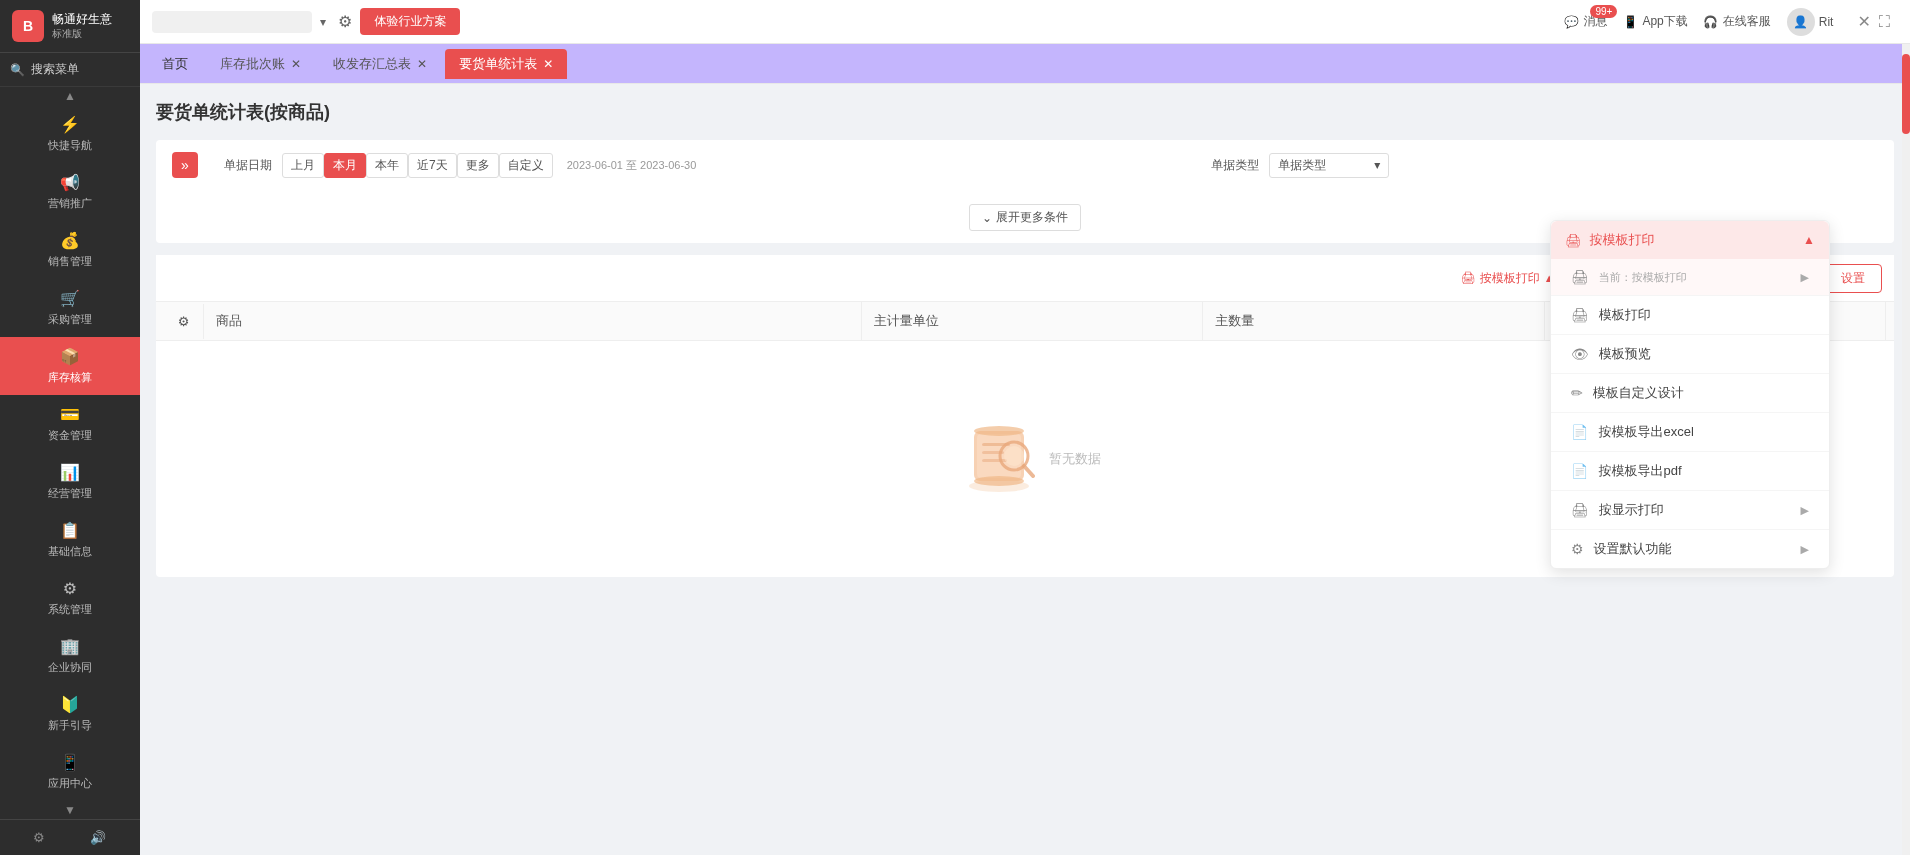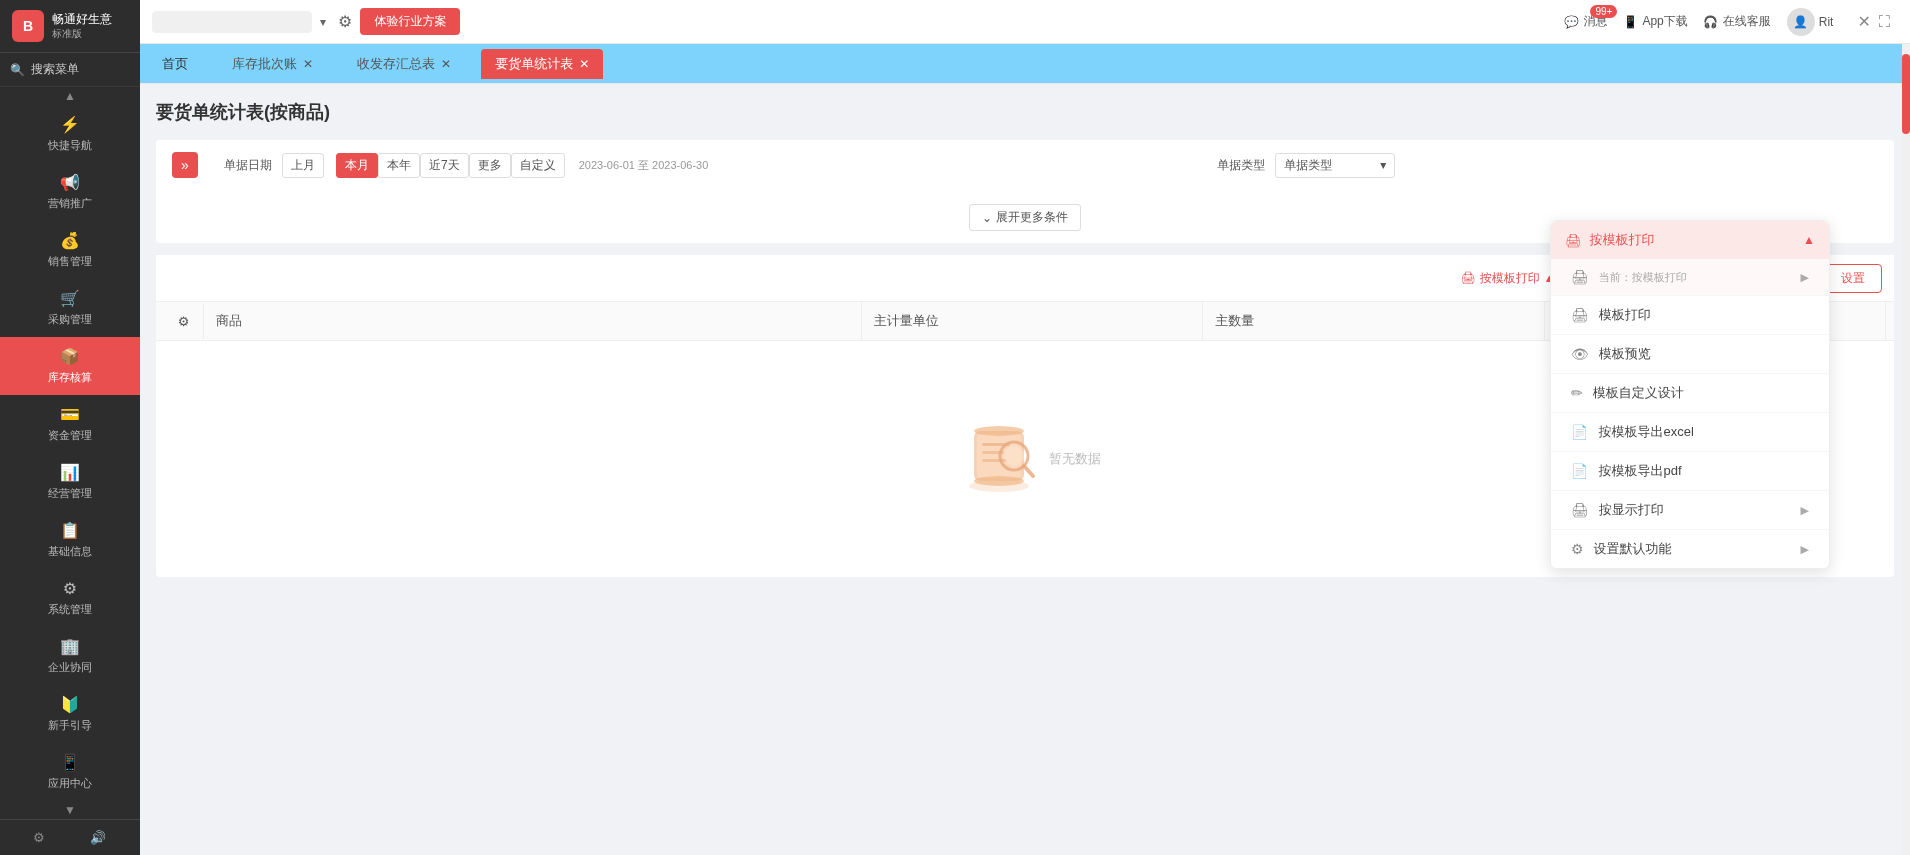--- a/index.html
+++ b/index.html
@@ -147,27 +147,27 @@
       border-radius: 50%;
       background: #ddd;
       display: flex;
       align-items: center;
       justify-content: center;
       color: #999;
     }
 
     
     .tabs-bar {
-      background: #7dd3fc;
+      background: #c4b5fd;
       height: 40px;
       display: flex;
       align-items: center;
       border-bottom: 1px solid #e8e8e8;
       padding: 0 8px;
-      gap: 16px;
+      gap: 4px;
       flex-shrink: 0;
     }
     .tab {
       padding: 6px 14px;
       border-radius: 4px 4px 0 0;
       font-size: 13px;
       cursor: pointer;
       display: flex;
       align-items: center;
       gap: 6px;
@@ -229,21 +229,20 @@
       background: #fff;
       border-radius: 3px;
       font-size: 12px;
       cursor: pointer;
       color: #555;
     }
     .date-btn.active {
       background: #e94f4f;
       color: #fff;
       border-color: #e94f4f;
-      margin-left: 12px;
     }
     .date-range { font-size: 11px; color: #999; margin-left: 4px; }
     .filter-select {
       display: flex;
       align-items: center;
       gap: 4px;
       border: 1px solid #ddd;
       border-radius: 3px;
       padding: 3px 8px;
       font-size: 12px;

